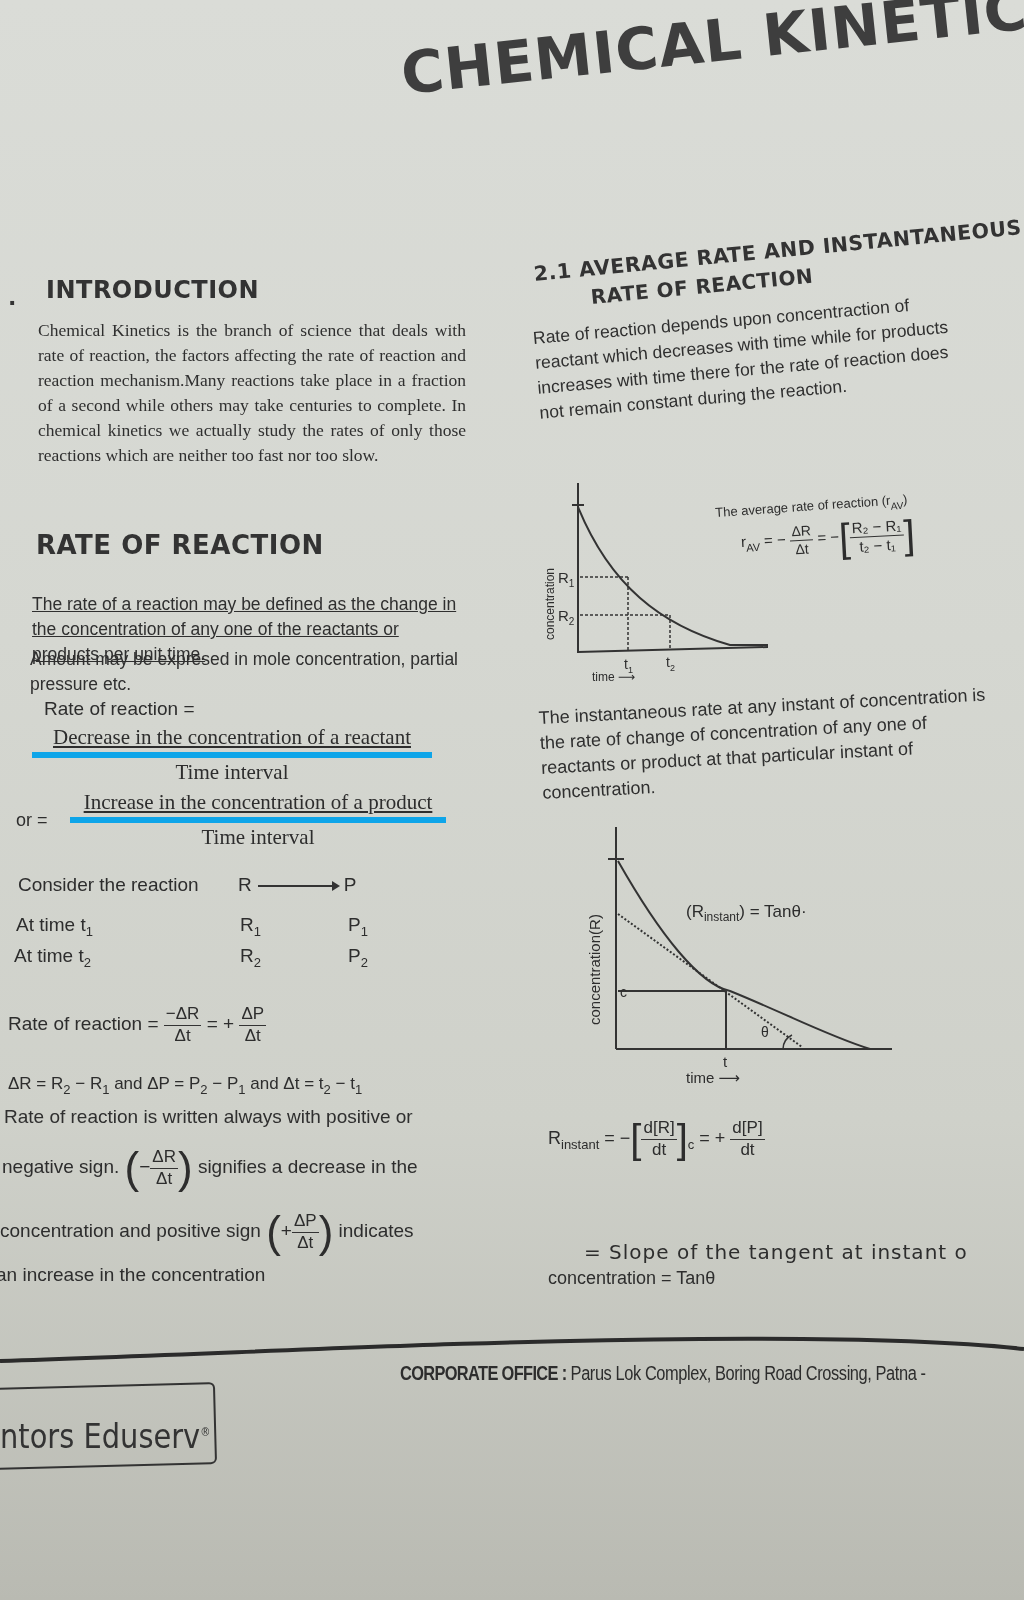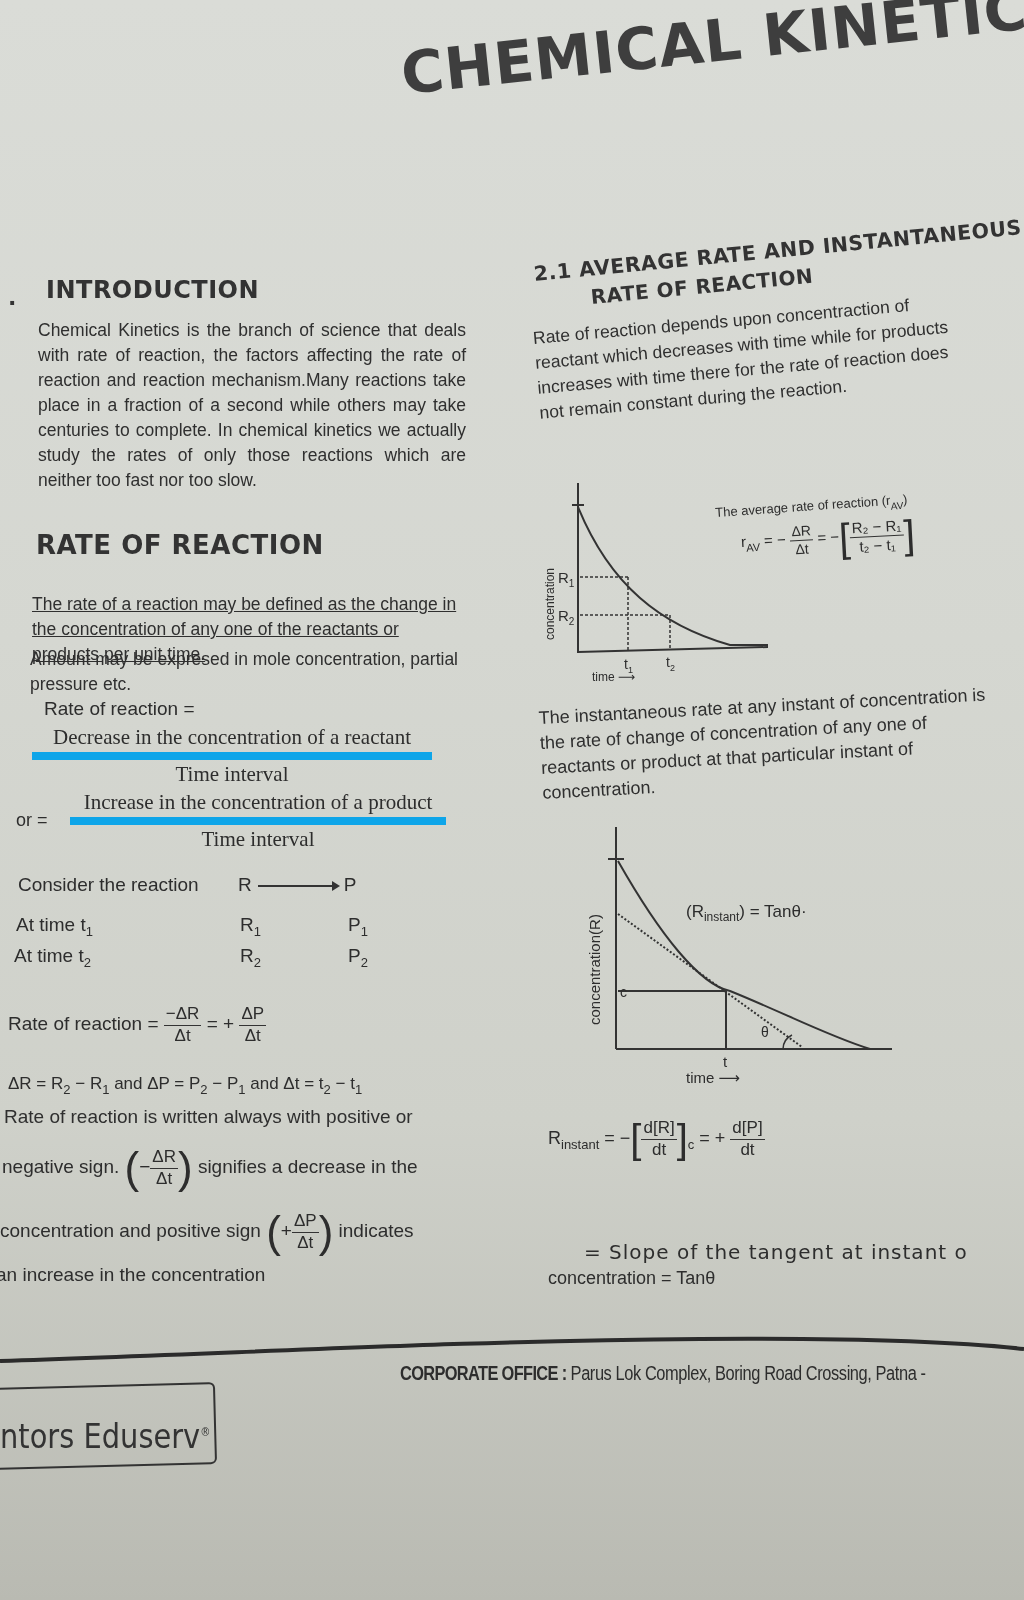--- a/index.html
+++ b/index.html
@@ -19,28 +19,28 @@
     transform: rotate(-6deg); transform-origin: left bottom;
     white-space: nowrap;
   }
   .hd {
     font-family: "DejaVu Sans", sans-serif; font-weight: bold; color: #333;
     white-space: nowrap; letter-spacing: 0.5px;
   }
   .para { font-size: 17.5px; line-height: 25px; color: #2f2f2f; }
   .bullet { left: 8px; top: 285px; font-size: 22px; font-weight: bold; }
   .intro-h { left: 46px; top: 276px; font-size: 24px; }
-  .intro-p { left: 38px; top: 318px; width: 428px; text-align: justify; }
+  .intro-p { left: 38px; top: 318px; width: 428px; text-align: justify; font-family: Liberation Serif, serif; }
   .rate-h { left: 36px; top: 530px; font-size: 26px; }
   .rate-p1 { left: 32px; top: 592px; width: 432px; text-decoration: underline; }
   .rate-p2 { left: 30px; top: 647px; width: 440px; }
   .rate-eq { left: 44px; top: 698px; font-size: 19px; }
 
   .frac { display: inline-flex; flex-direction: column; align-items: center; vertical-align: middle; }
-  .frac .num { border-bottom: 8px solid #0ea5e9; padding: 0 2px 2px; }
+  .frac .num { border-bottom: 6px solid #0ea5e9; padding: 0 2px 2px; text-decoration: underline; }
   .frac .den { padding-top: 2px; }
   .serif { font-family: "Liberation Serif", serif; font-size: 21px; }
   .fracA { left: 32px; top: 725px; width: 400px; }
   .fracA .num { width: 396px; text-align: center; }
   .orlbl { left: 16px; top: 810px; font-size: 18px; }
   .fracB { left: 70px; top: 790px; align-items: center; }
   .fracB .num { width: 372px; text-align: center; }
 
   .cr { font-size: 19px; }
   .sub { font-size: 13px; vertical-align: -5px; }

